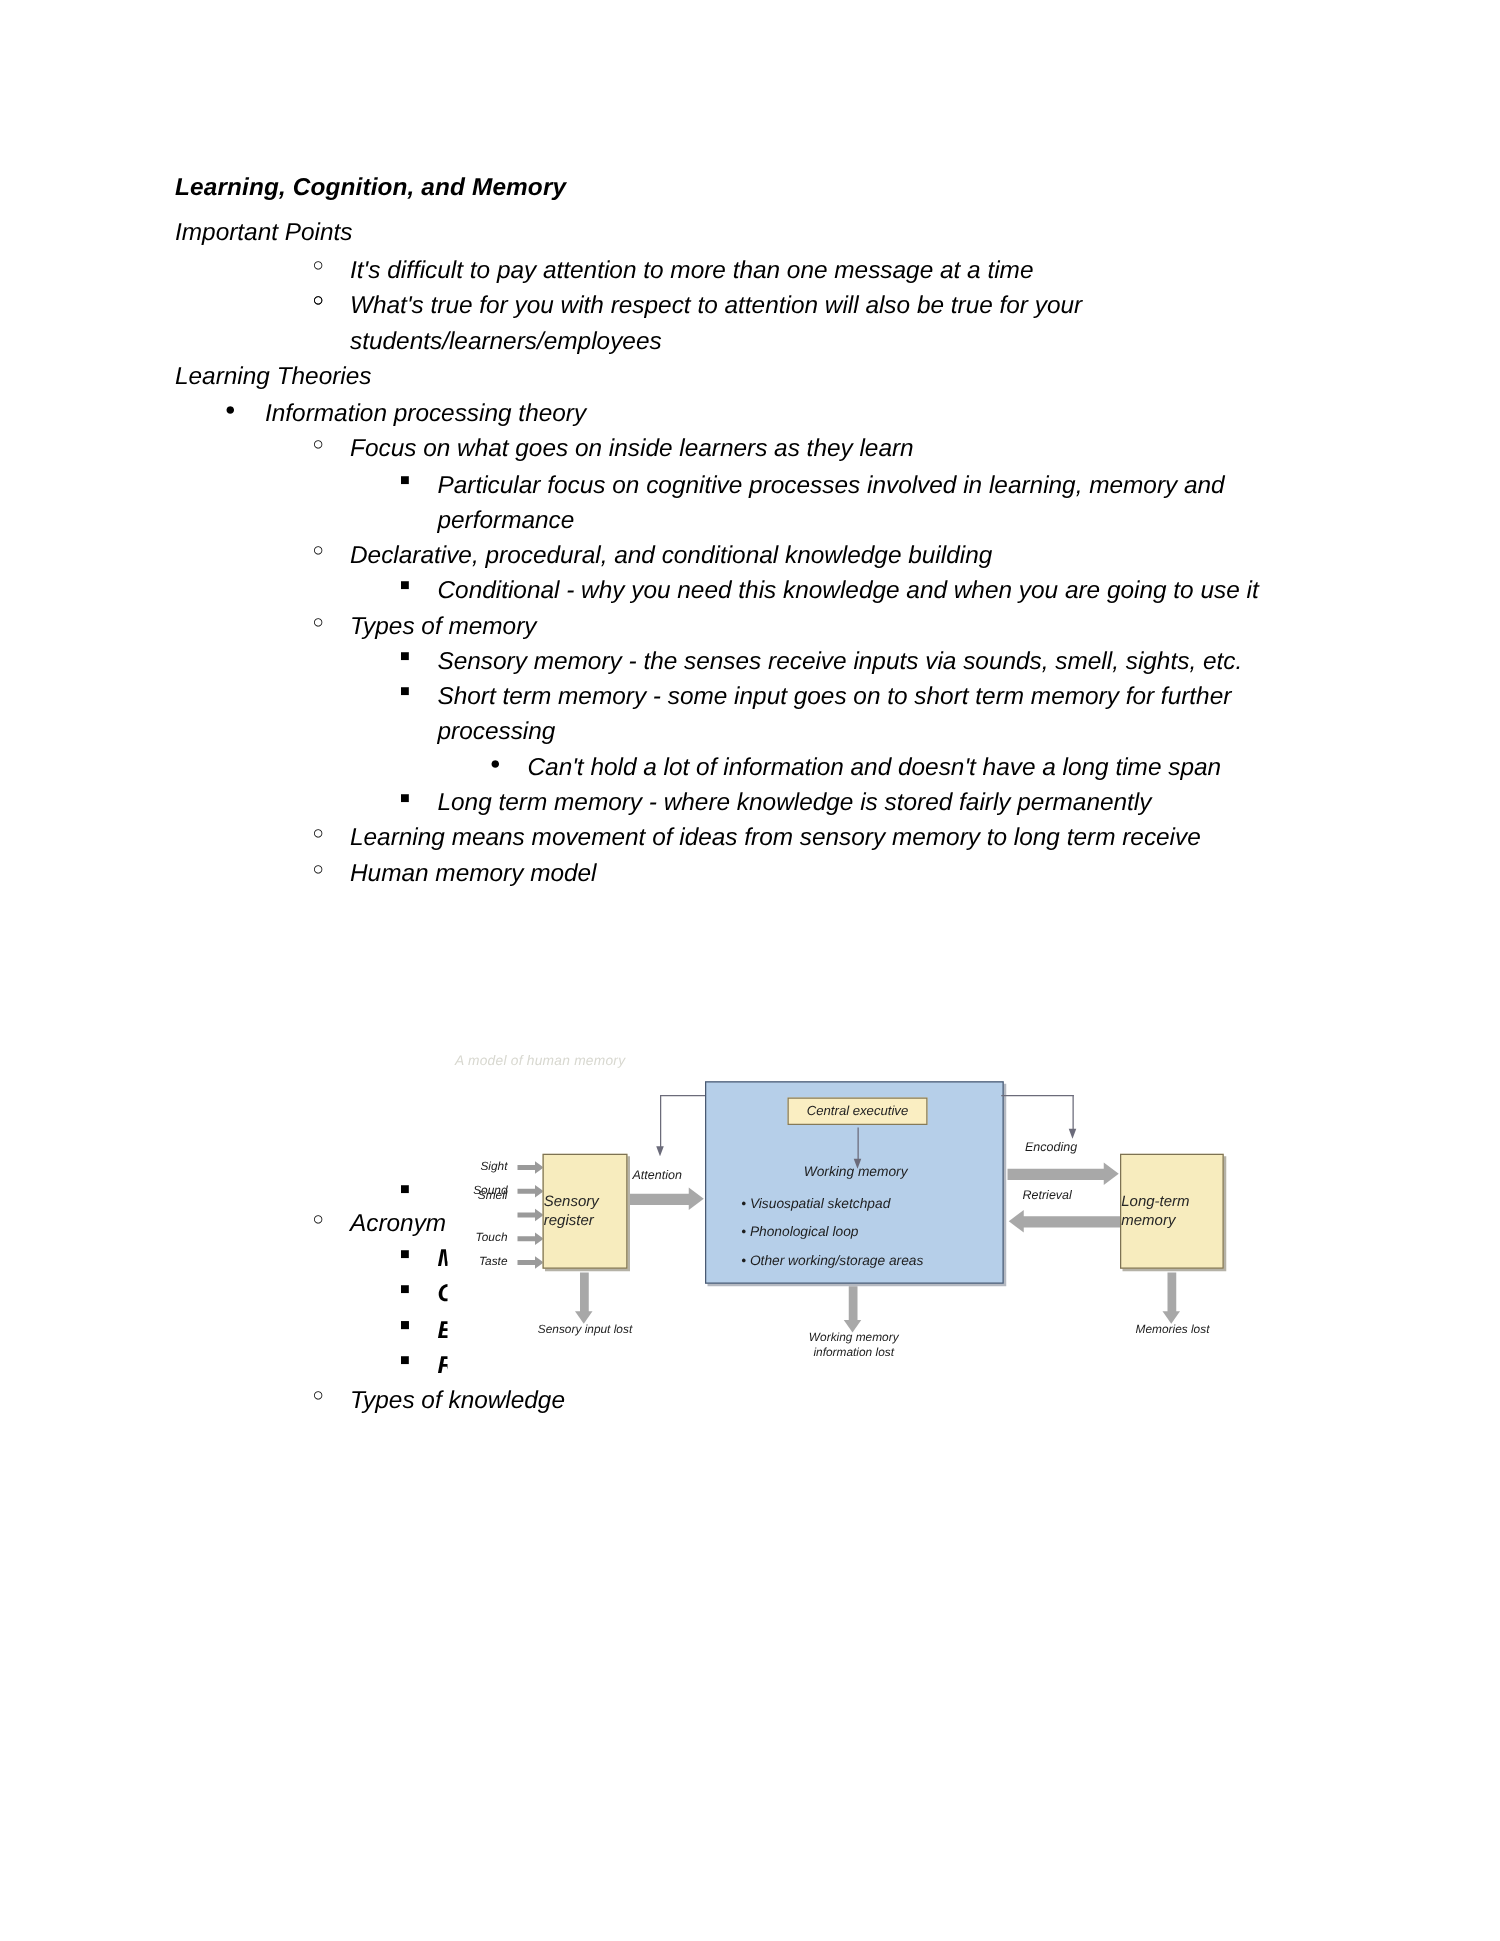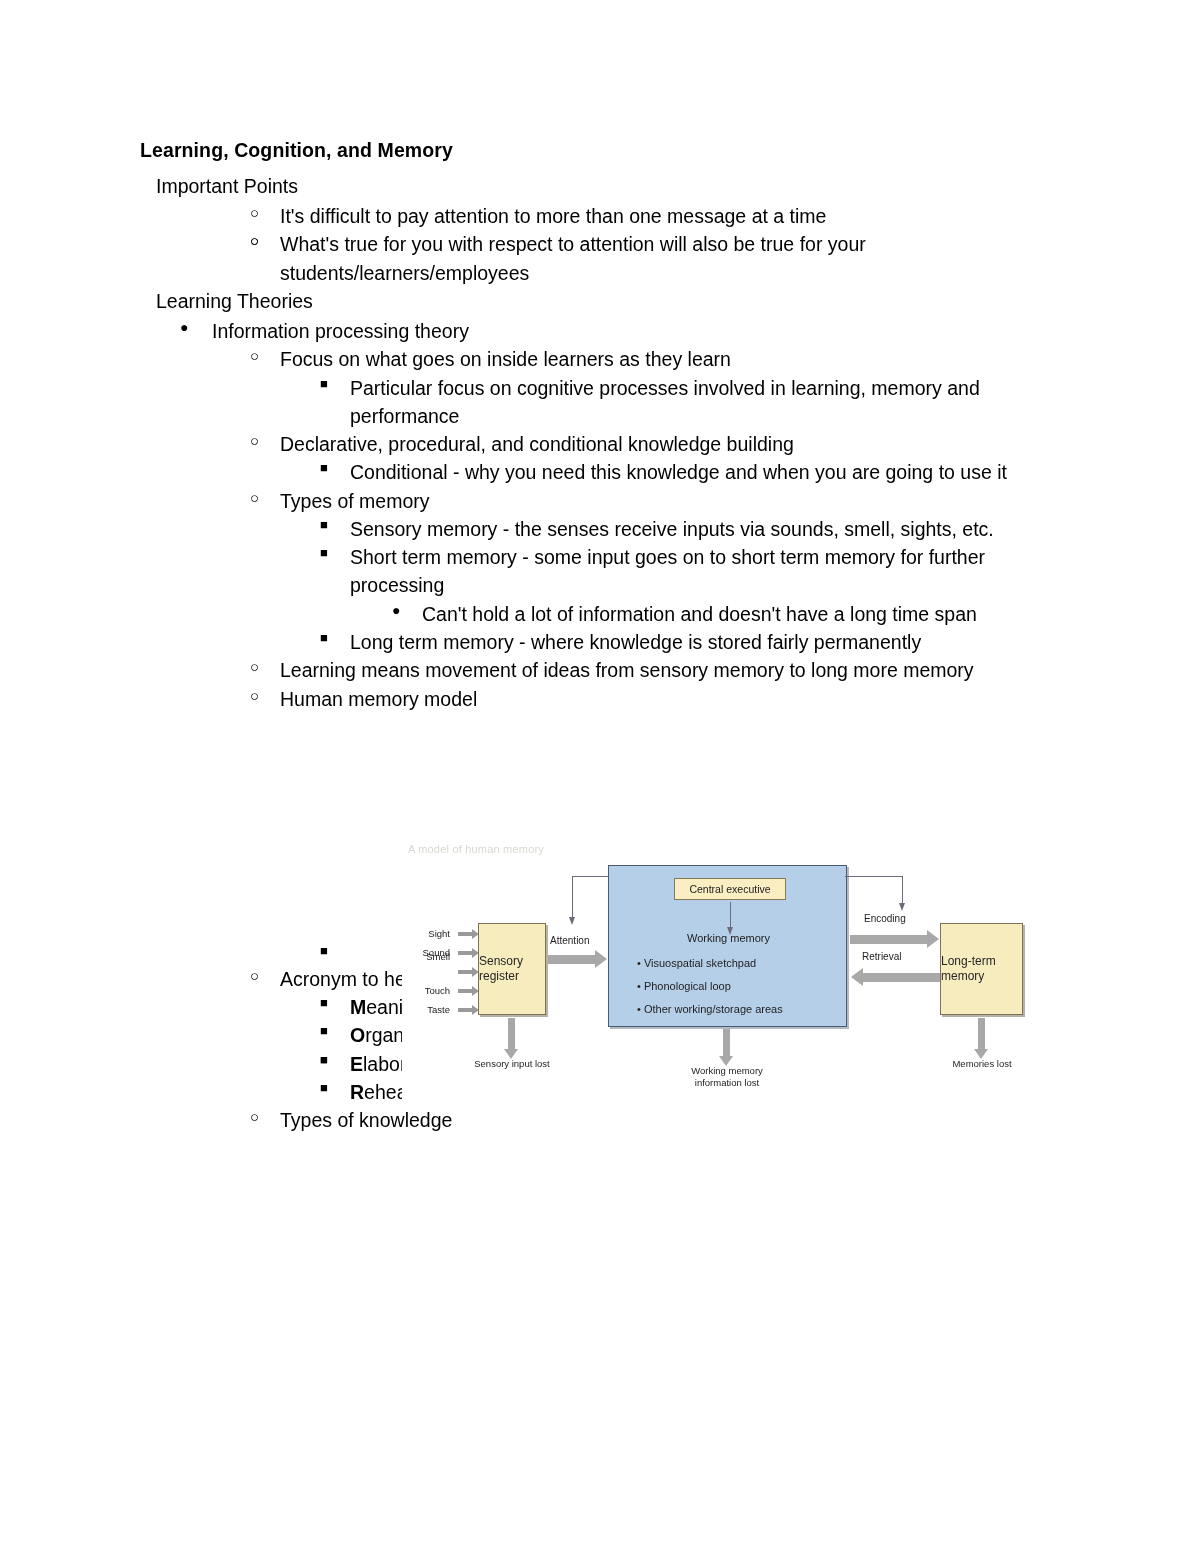--- a/index.html
+++ b/index.html
@@ -14,39 +14,40 @@
     color: #000000;
     position: relative;
     overflow: hidden;
   }
   .page {
     position: absolute;
     left: 0; top: 0;
     width: 1200px;
     height: 1553px;
     padding: 0;
+    font-style: italic;
   }
   .doc-body {
     position: absolute;
     left: 140px;
     top: 138px;
     width: 930px;
   }
 
   h1.doc-title {
     font-size: 19.5px;
     font-weight: bold;
     margin: 0 0 8px 0;
     line-height: 1.32;
     letter-spacing: 0.1px;
   }
   .plain-line {
     font-size: 19.5px;
     line-height: 1.45;
-    margin: 0 0 2px 16px;
+    margin: 0 0 2px 0;
   }
 
   ul {
     list-style: none;
     margin: 0;
     padding: 0;
   }
   li {
     position: relative;
     font-size: 19.5px;
@@ -87,21 +88,20 @@
   
   .diagram-wrap {
     position: absolute;
     left: 358px;
     top: 843px;
     width: 628px;
     height: 258px;
     background: #ffffff;
     overflow: hidden;
     font-family: "Liberation Sans", sans-serif;
-    margin-left: 44px;
   }
   .diag-title {
     position: absolute;
     left: 6px;
     top: 0px;
     font-size: 11px;
     color: #d8d8d0;
     white-space: nowrap;
     letter-spacing: 0.2px;
   }
@@ -319,21 +319,21 @@
         <span class="bullet">●</span>
         <span class="li-text">Can't hold a lot of information and doesn't have a long time span</span>
       </li>
       <li class="lvl3">
         <span class="bullet">■</span>
         <span class="li-text">Long term memory - where knowledge is stored fairly permanently</span>
       </li>
 
       <li class="lvl2">
         <span class="bullet">○</span>
-        <span class="li-text">Learning means movement of ideas from sensory memory to long more memory</span>
+        <span class="li-text">Learning means movement of ideas from sensory memory to long term receive</span>
       </li>
 
       <li class="lvl2">
         <span class="bullet">○</span>
         <span class="li-text">Human memory model</span>
       </li>
 
       <li class="lvl3 img-li">
         <span class="bullet" style="top:228px;">■</span>
         <span class="li-text" style="height:252px;display:block;"></span>

